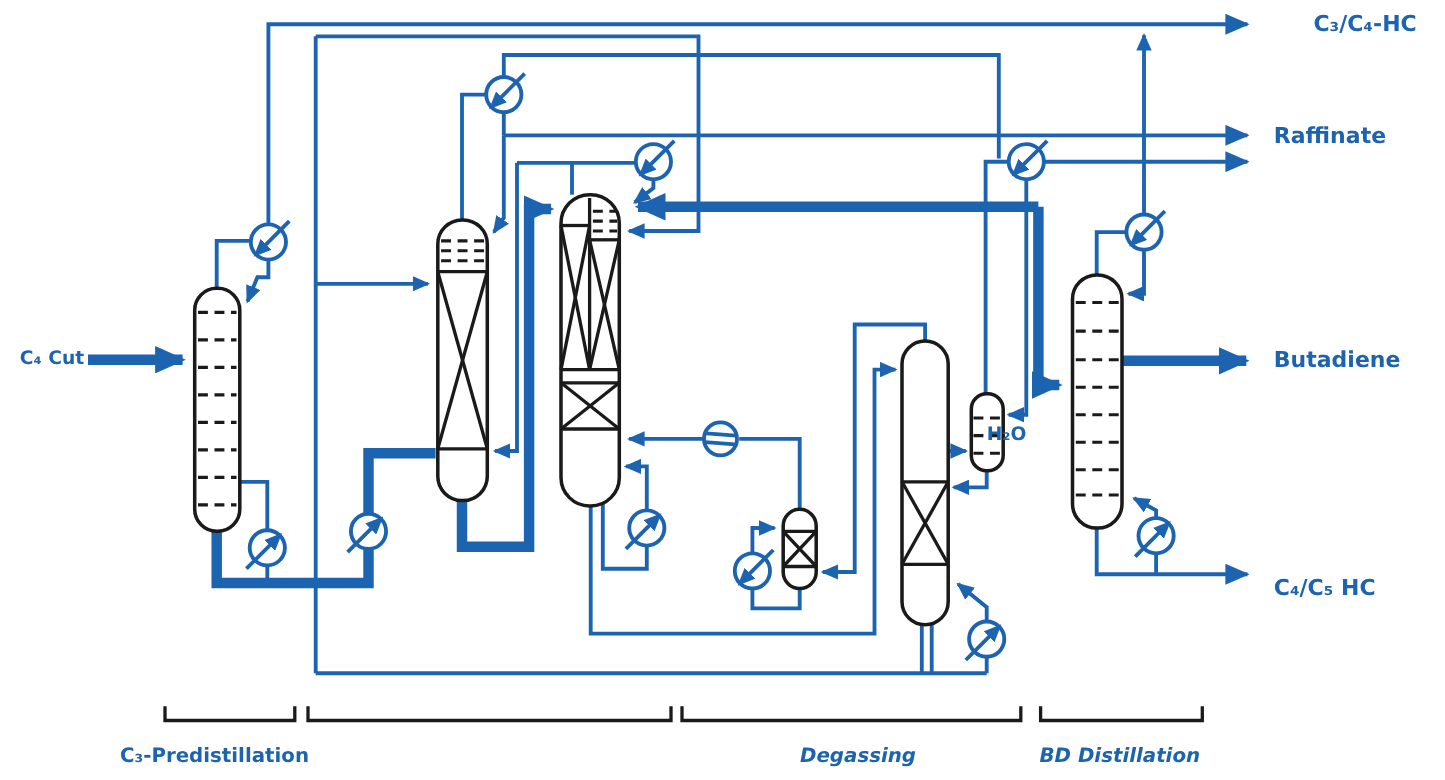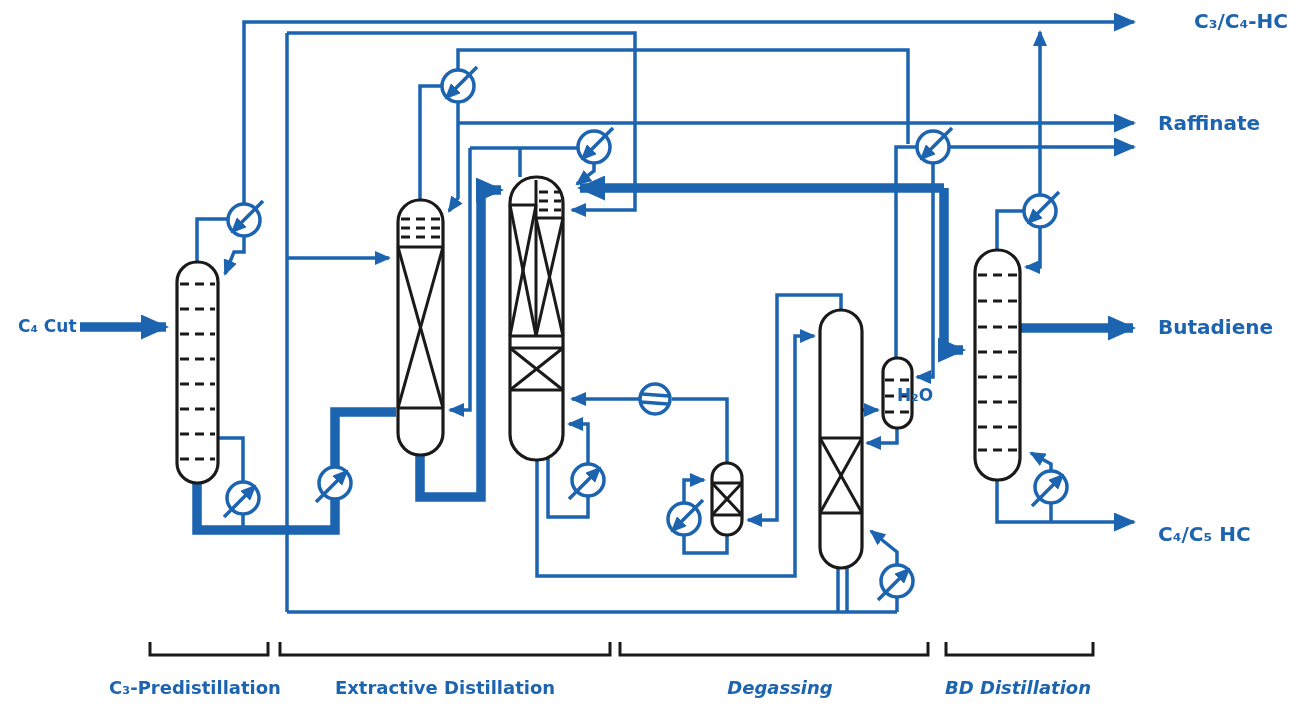--- a/index.html
+++ b/index.html
@@ -237,16 +237,15 @@
 </svg>
 
 <div class="lbl small" style="left:18px;top:316px;">C₄ Cut</div>
 <div class="lbl" style="left:1158px;top:9px;margin-left:36px;">C₃/C₄-HC</div>
 <div class="lbl" style="left:1158px;top:111px;">Raffinate</div>
 <div class="lbl" style="left:1158px;top:315px;">Butadiene</div>
 <div class="lbl small" style="left:897px;top:385px;">H₂O</div>
 <div class="lbl" style="left:1158px;top:509px;margin-top:13px;">C₄/C₅ HC</div>
 
 <div class="sec" style="left:195px;">C₃-Predistillation</div>
-<div class="sec" style="left:445px;">Extractive Distillation</div>
 <div class="sec" style="left:780px;font-style:italic;">Degassing</div>
 <div class="sec" style="left:1018px;font-style:italic;">BD Distillation</div>
 </div>
 
 </body></html>

